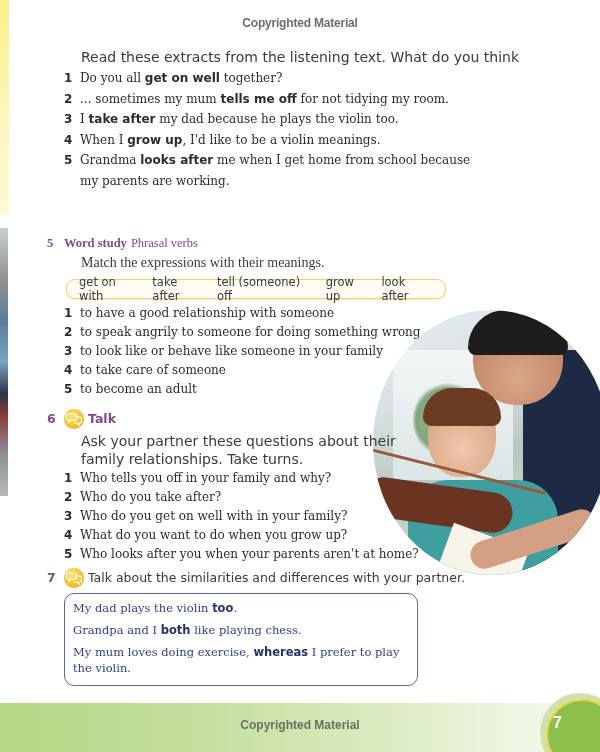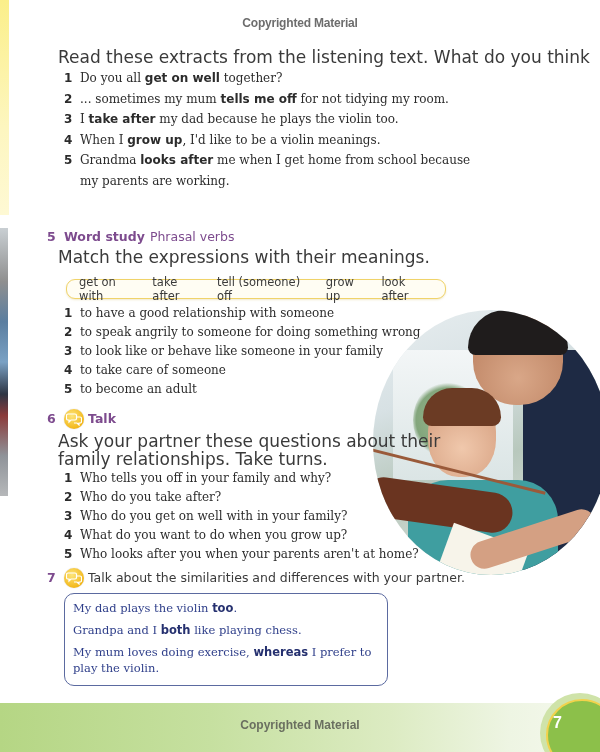--- a/index.html
+++ b/index.html
@@ -4,21 +4,21 @@
 <style>
   html, body { margin:0; padding:0; }
   body { width:600px; height:752px; position:relative; overflow:hidden; background:#ffffff; font-family:"DejaVu Sans", sans-serif; color:#2b2b2b; }
   .left-yellow { position:absolute; left:0; top:0; width:9px; height:215px; background:linear-gradient(to bottom,#fbef8a,#fdf6c0 60%,#fef9d4); }
   .left-photo { position:absolute; left:0; top:228px; width:8px; height:268px; background:linear-gradient(to bottom,#c9cfd3 0%,#8f8f8f 20%,#5b7ea0 35%,#7aa1c4 50%,#2e3544 62%,#8b3b3b 70%,#8f9399 85%,#b6b8ba 100%); }
   .header { position:absolute; top:16px; left:0; width:600px; text-align:center; font-family:"Liberation Sans", sans-serif; font-size:12px; color:#6d6d6d; font-weight:bold; letter-spacing:-0.2px; }
   .ex { position:absolute; left:47px; }
   .ex-num { display:inline-block; width:17px; color:#7d4b8e; font-weight:bold; font-size:12.5px; }
   .ex-title { color:#7d4b8e; font-weight:bold; font-size:12.5px; }
   .ex-sub { color:#7d4b8e; font-weight:normal; font-size:12.5px; }
-  .instr { font-size:17px; color:#3a3a3a; line-height:18px; margin-left:11px; }
+  .instr { font-size:14px; color:#3a3a3a; line-height:18px; margin-left:34px; }
   .list { margin:3px 0 0 17px; padding:0; list-style:none; }
   .list li { font-family:"DejaVu Serif", serif; font-size:12px; line-height:20.5px; color:#2c2c2c; position:relative; padding-left:16px; }
   .list li .n { position:absolute; left:0; font-family:"DejaVu Sans", sans-serif; font-weight:bold; font-size:12px; color:#2b2b2b; }
   .list li b { font-family:"DejaVu Sans", sans-serif; font-weight:bold;margin-top:20px; }
   .list li .cont { display:block; }
   .word-box { position:absolute; left:66px; top:279px; width:380px; height:20px; border:1.5px solid #f0d36a; border-radius:9px; background:#fffdf3; box-shadow:0 1px 2px rgba(200,170,60,0.25); font-size:11.5px; color:#3a3a3a; display:flex; align-items:center; padding-left:12px; box-sizing:border-box; }
   .word-box span { margin-right:11px; }
   .talk-icon { display:inline-block; width:20px; height:20px; border-radius:50%; background:radial-gradient(circle at 40% 35%,#fde57a,#f3b81b 70%,#e29b10); vertical-align:middle; position:relative; margin-right:4px; box-shadow:0 0 1px rgba(0,0,0,0.3); }
   .talk-icon svg { position:absolute; left:2px; top:3px; }
   .photo { position:absolute; left:373px; top:310px; width:236px; height:265px; border-radius:50%; overflow:hidden; background:linear-gradient(160deg,#e8eef0 0%,#d7e1e4 30%,#b8c8bd 55%,#e9ece9 100%); }
@@ -27,21 +27,21 @@
   .ph-man-body { position:absolute; left:150px; top:40px; width:110px; height:220px; background:#1e2a44; border-radius:30px 10px 0 0; }
   .ph-man-head { position:absolute; left:100px; top:5px; width:90px; height:90px; border-radius:45% 45% 48% 48%; background:radial-gradient(circle at 50% 70%,#d9a788,#c48c6c 60%); }
   .ph-man-hair { position:absolute; left:95px; top:0px; width:100px; height:45px; border-radius:50px 50px 10px 10px; background:#1f1c1c; }
   .ph-boy-body { position:absolute; left:35px; top:170px; width:150px; height:110px; background:#3f9ea0; border-radius:40px 40px 0 0; }
   .ph-boy-head { position:absolute; left:55px; top:85px; width:68px; height:82px; border-radius:45%; background:radial-gradient(circle at 50% 65%,#f0c8ac,#d9a586 70%); }
   .ph-boy-hair { position:absolute; left:50px; top:78px; width:78px; height:38px; border-radius:40px 40px 12px 12px; background:#6b3b24; }
   .ph-violin { position:absolute; left:-10px; top:175px; width:150px; height:40px; background:#6a3420; border-radius:20px; transform:rotate(8deg); }
   .ph-bow { position:absolute; left:-5px; top:160px; width:180px; height:3px; background:#9a5a3a; transform:rotate(14deg); }
   .ph-arm { position:absolute; left:95px; top:215px; width:130px; height:28px; background:#d4a083; border-radius:14px; transform:rotate(-18deg); }
   .ph-paper { position:absolute; left:70px; top:225px; width:80px; height:50px; background:#f7f4ea; transform:rotate(20deg); }
-  .example-box { position:absolute; left:64px; top:593px; width:324px; height:93px; border:1.5px solid #5b6aa0; border-radius:10px; box-sizing:border-box; padding:6px 8px; font-family:"DejaVu Serif", serif; font-size:11.5px; color:#2f3f8a; line-height:16px; }
+  .example-box { position:absolute; left:64px; top:593px; width:354px; height:93px; border:1.5px solid #5b6aa0; border-radius:10px; box-sizing:border-box; padding:6px 8px; font-family:"DejaVu Serif", serif; font-size:11.5px; color:#2f3f8a; line-height:16px; }
   .example-box p { margin:0 0 6px 0; }
   .example-box b { font-family:"DejaVu Sans", sans-serif; font-weight:bold; color:#25306f; }
   .footer { position:absolute; left:0; top:703px; width:600px; height:49px; background:linear-gradient(to right,#b5d684 0%,#c6e0a0 35%,#dcebc2 65%,#eef5e3 85%,#f6f9ef 100%); }
   .footer-text { position:absolute; top:15px; width:600px; text-align:center; font-family:"Liberation Sans", sans-serif; font-weight:bold; font-size:12px; color:#6a6f60; }
   .page-circle-outer { position:absolute; left:540px; top:693px; width:80px; height:80px; border-radius:50%; background:#cfe3a9; }
   .page-circle { position:absolute; left:546px; top:699px; width:72px; height:72px; border-radius:50%; background:#8cc04a; border:2px solid #f2d24c; box-sizing:border-box; }
   .page-num { position:absolute; left:553px; top:714px; font-family:"Liberation Sans", sans-serif; font-weight:bold; font-size:16px; color:#ffffff; }
 </style>
 </head>
 <body>
@@ -57,21 +57,21 @@
   </div>
   <ul class="list" style="margin-top:2px;">
     <li><span class="n">1</span><span>Do you all </span><b>get on well</b><span> together?</span></li>
     <li><span class="n">2</span><span>... sometimes my mum </span><b>tells me off</b><span> for not tidying my room.</span></li>
     <li><span class="n">3</span><span>I </span><b>take after</b><span> my dad because he plays the violin too.</span></li>
     <li><span class="n">4</span><span>When I </span><b>grow up</b><span>, I'd like to be a violin meanings.</span></li>
     <li><span class="n">5</span><span>Grandma </span><b>looks after</b><span> me when I get home from school because</span><span class="cont">my parents are working.</span></li>
   </ul>
 </div>
 
-<div class="ex" style="top:227px;">
+<div class="ex" style="top:233px;font-family:Liberation Serif, serif;">
   <div style="line-height:18px;">
     <span class="ex-num">5</span><span class="ex-title">Word study</span> <span class="ex-sub">Phrasal verbs</span>
   </div>
   <div class="instr" style="margin-top:2px;">Match the expressions with their meanings.</div>
 </div>
 
 <div class="word-box">
   <span>get on with</span>
   <span>take after</span>
   <span>tell (someone) off</span>

